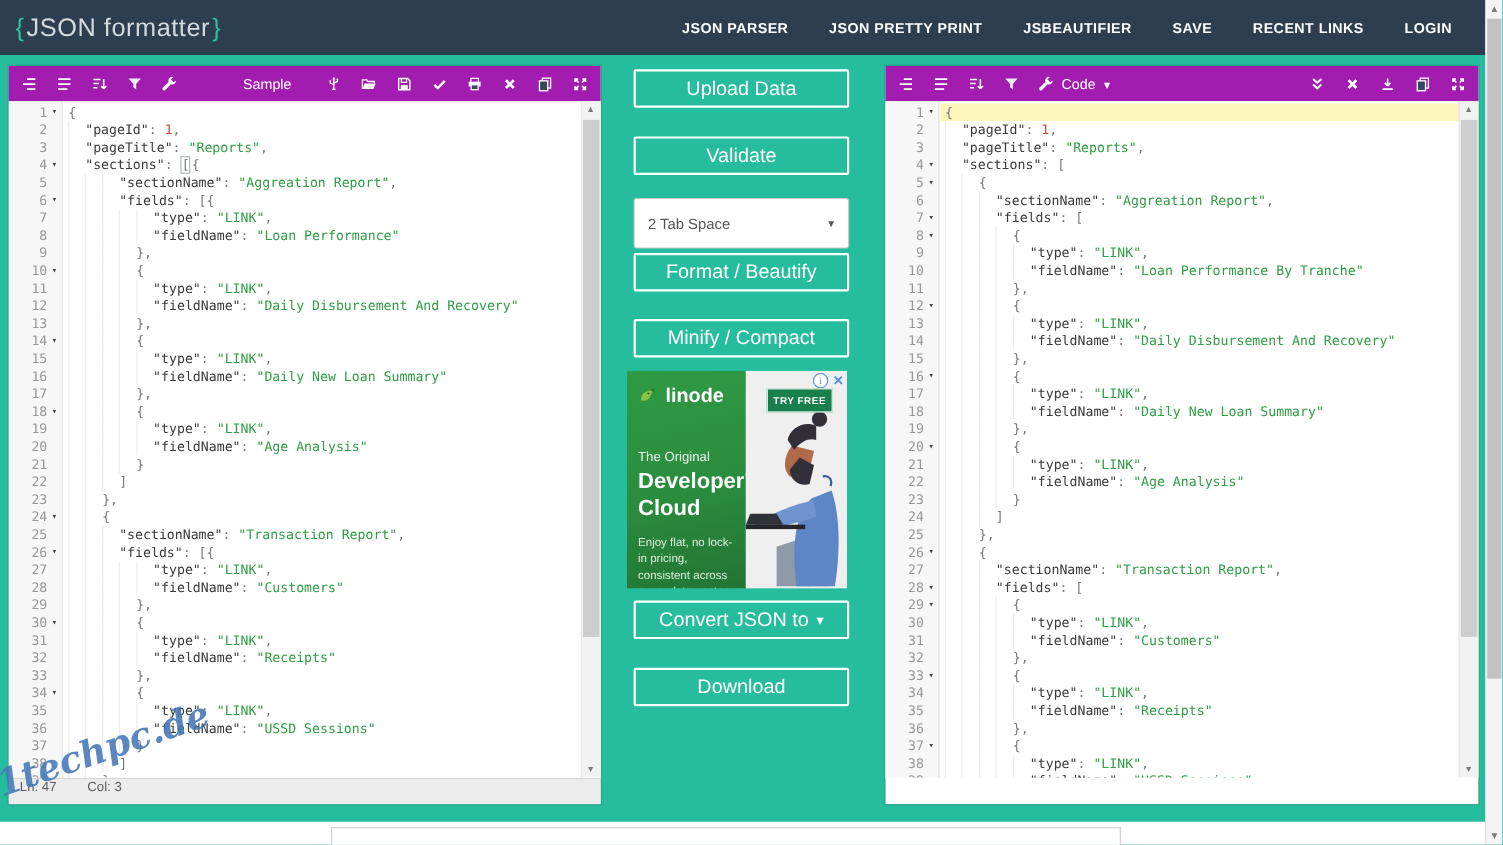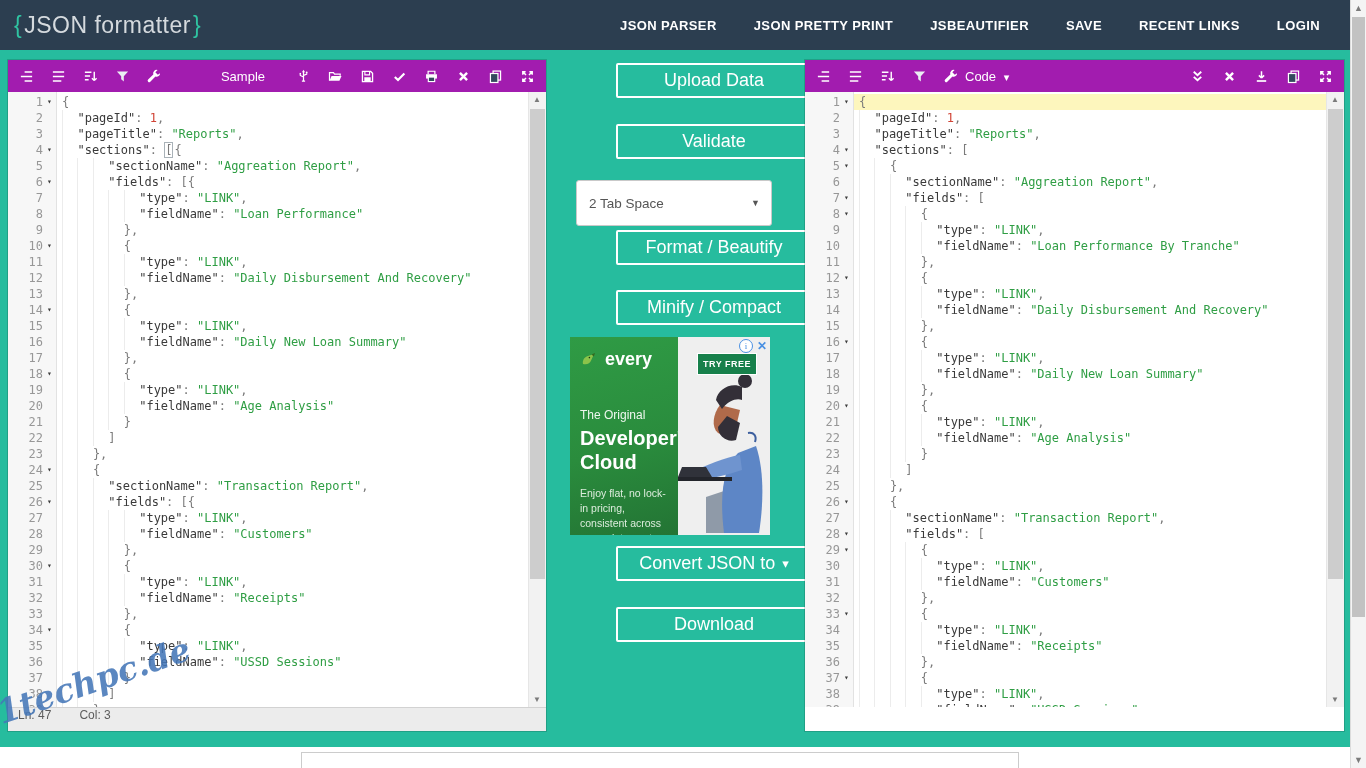--- a/index.html
+++ b/index.html
@@ -37,21 +37,21 @@
   .tk-k{color:#3a3a3a;} .tk-p{color:#7a7a7a;} .tk-s{color:#2f9e44;} .tk-n{color:#d14335;}
   .tk-b{color:#7a7a7a;border:1px solid #a9b2b8;margin-right:1px;}
   
   .vsb{position:absolute;top:0;right:0;bottom:0;width:17px;background:#f2f2f2;border-left:1px solid #e6e6e6;}
   .vsb .arr{position:absolute;left:0;width:16px;height:15px;font-size:8px;color:#7b7b7b;text-align:center;line-height:15px;cursor:pointer;}
   .vsb .arr.dn{bottom:0;}
   .vsb .thumb{position:absolute;left:1px;right:1px;top:17px;height:470px;background:#cdcdcd;cursor:pointer;}
   .pstatus{height:23px;border-top:1px solid #d2d2d2;background:#ececec;display:flex;align-items:flex-start;gap:28px;padding:0 10px;font-size:12px;color:#5c5c5c;}
   
   .mbtn{position:absolute;left:576px;width:196px;height:35px;border:2px solid #fff;border-radius:2px;
-        color:#fff;font-size:18px;display:flex;align-items:center;justify-content:center;gap:7px;cursor:pointer;box-sizing:border-box;margin-left:40px;}
+        color:#fff;font-size:18px;display:flex;align-items:center;justify-content:center;gap:7px;cursor:pointer;box-sizing:border-box;}
   .mbtn .crt{font-size:13px;}
   .tab-select{position:absolute;left:576px;top:180px;width:196px;height:46px;background:#fff;border:1px solid #c9c9c9;
         border-radius:3px;color:#555;font-size:13.5px;display:flex;align-items:center;padding:0 12px;box-sizing:border-box;cursor:pointer;}
   .tab-select .crt{position:absolute;right:11px;font-size:9px;color:#555;}
   
   .ad{position:absolute;left:570px;top:337px;width:200px;height:198px;display:flex;overflow:hidden;}
   .ad-left{width:108px;background:linear-gradient(165deg,#2f9b45 0%,#2a8c3d 55%,#237434 100%);
            color:#fff;padding:12px 10px;box-sizing:border-box;position:relative;}
   .ad-brand{display:flex;align-items:center;gap:5px;font-size:18px;font-weight:bold;color:#fff;}
   .ad-h1{margin-top:34px;font-size:12px;font-weight:300;color:#eef7ee;line-height:22px;}
@@ -478,21 +478,21 @@
 <div class="mbtn" style="top:290px;">Minify / Compact</div>
 
 <div class="ad">
   <div class="ad-left">
     <div class="ad-brand">
       <svg width="20" height="20" viewBox="0 0 20 20">
         <path d="M3 14c4 1.2 7-.8 8.2-3.8L14 4 8 6C4.2 7.2 2.2 10.4 3 14z" fill="#8bc34a"></path>
         <path d="M11.5 4.5L15 3l-1.2 3.4z" fill="#33691e"></path>
         <circle cx="9.4" cy="7.6" r=".8" fill="#1b3a12"></circle>
       </svg>
-      <span>every</span>
+      <span>linode</span>
     </div>
     <div class="ad-h1">The Original</div>
     <div class="ad-h2">Developer's</div>
     <div class="ad-h2">Cloud</div>
     <div class="ad-body">Enjoy flat, no lock-in pricing, consistent across every data center.</div>
   </div>
   <div class="ad-right">
     <svg width="92" height="198" viewBox="0 0 92 198">
       <rect width="92" height="198" fill="#efefef"></rect>
       <path d="M56 196V122l20 10v64z" fill="#aab4bf"></path>

